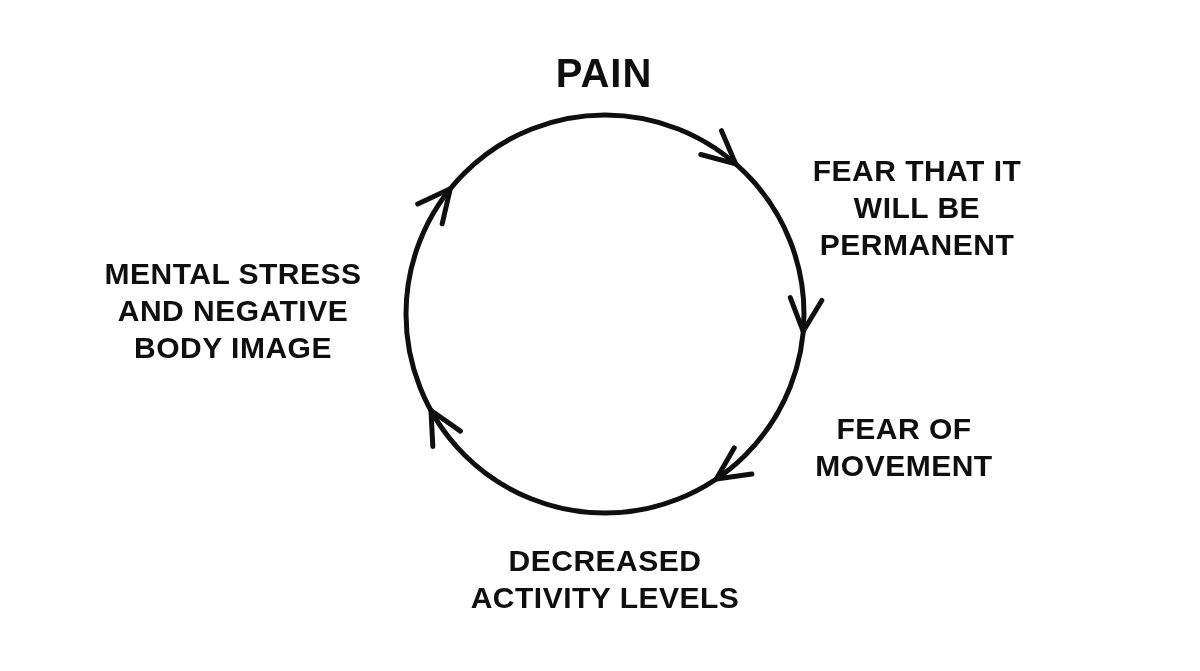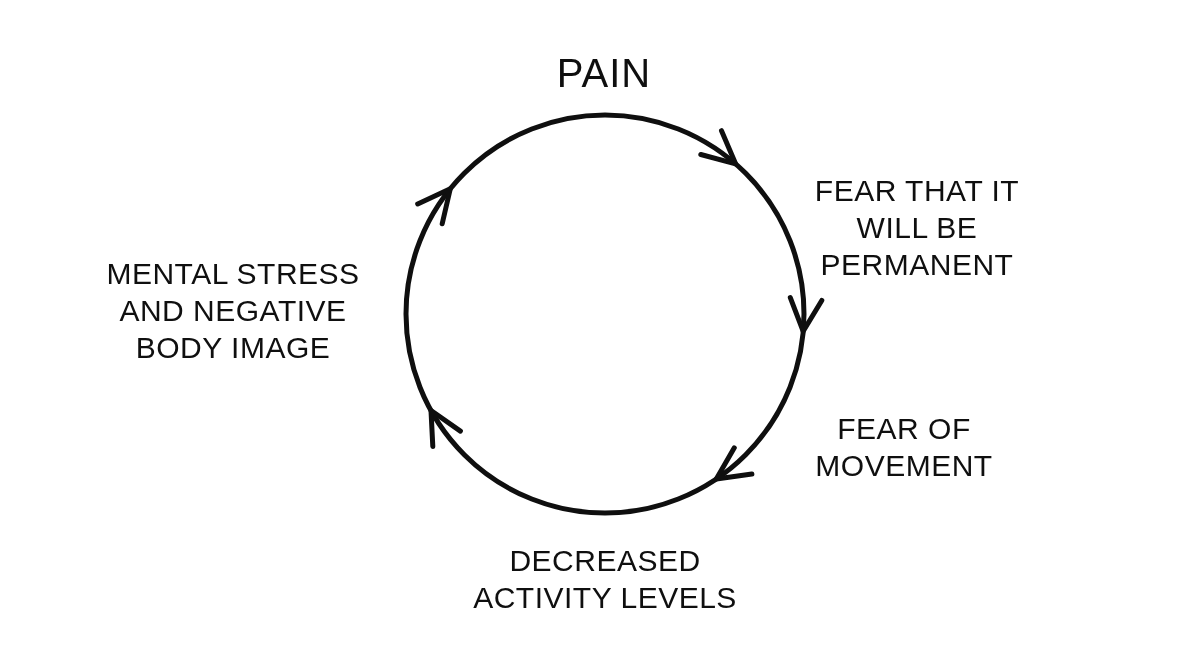--- a/index.html
+++ b/index.html
@@ -18,34 +18,34 @@
     position: absolute;
     left: 0;
     top: 0;
     width: 1200px;
     height: 671px;
   }
   .node-label {
     position: absolute;
     transform: translate(-50%, -50%);
     text-align: center;
-    font-weight: normal;
+    font-weight: bold;
     font-size: 30px;
     line-height: 1.24;
     letter-spacing: 0.5px;
     color: #0f0f0f;
     white-space: pre-line;
   }
   .node-pain {
     left: 604px;
     top: 74px;
     font-size: 40px;
     letter-spacing: 1px;
   }
-  .node-fear-permanent { left: 917px; top: 208px; margin-top: 20px; }
+  .node-fear-permanent { left: 917px; top: 208px; }
   .node-fear-movement  { left: 904px; top: 447px; }
   .node-decreased      { left: 605px; top: 579px; }
   .node-mental         { left: 233px; top: 311px; }
 </style>
 </head>
 <body>
 
 <div class="stage">
 
   <svg class="cycle-svg" id="cycle-svg" viewBox="0 0 1200 671" xmlns="http://www.w3.org/2000/svg">

